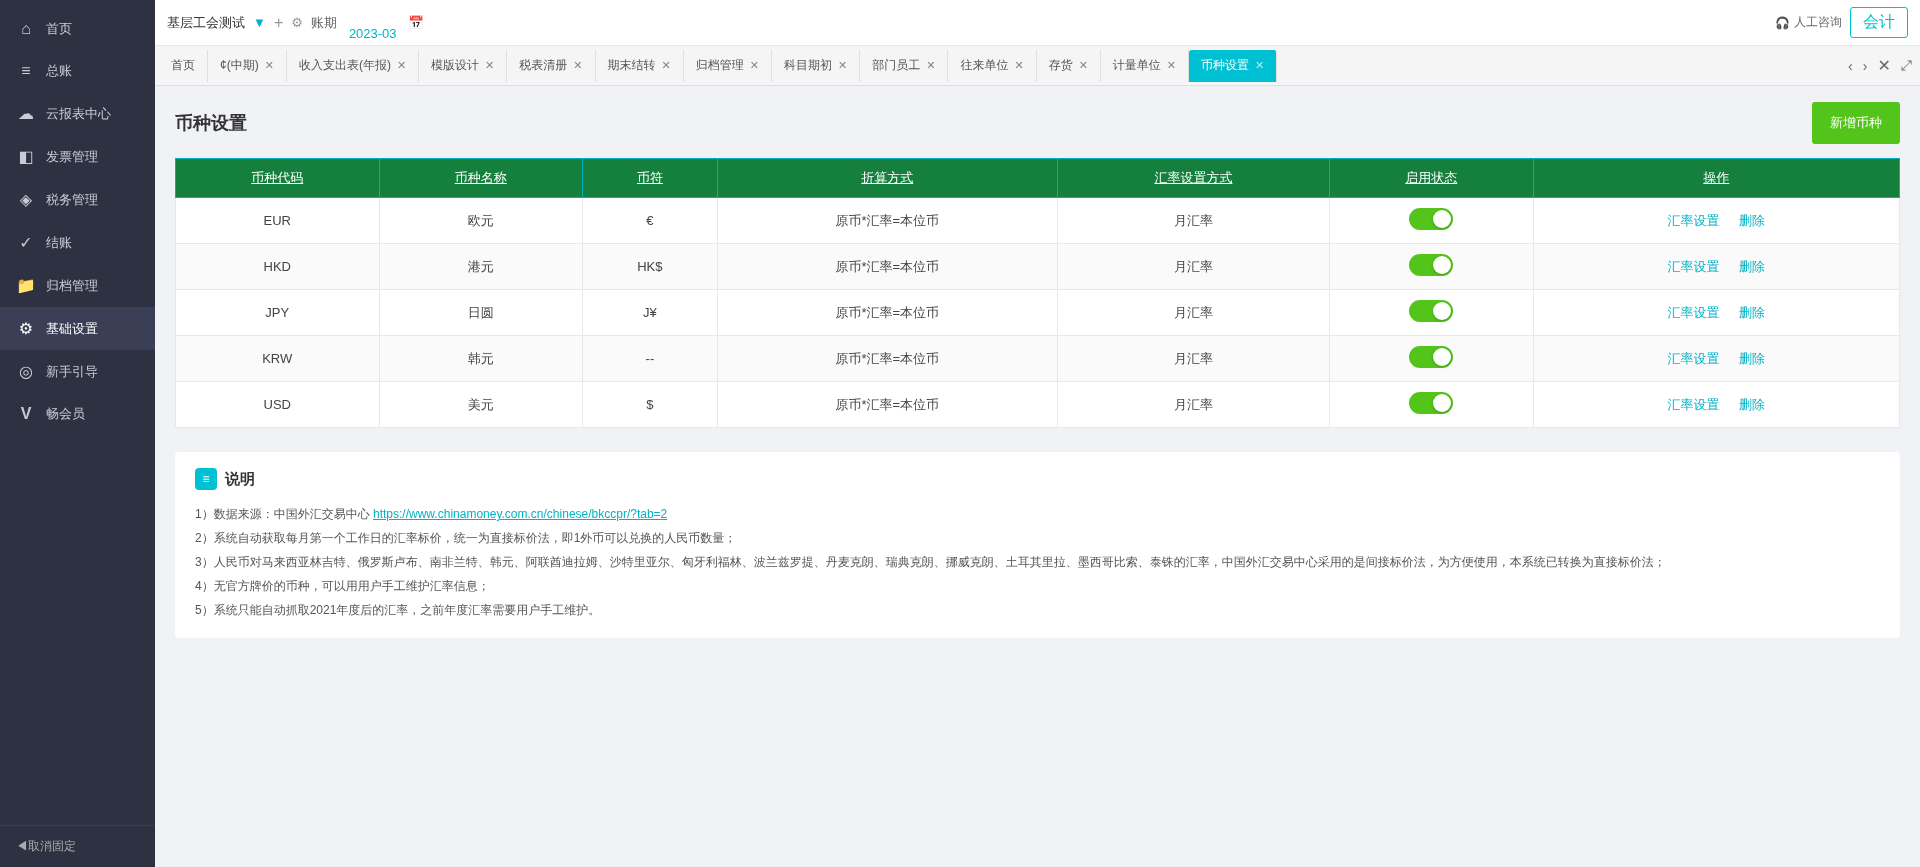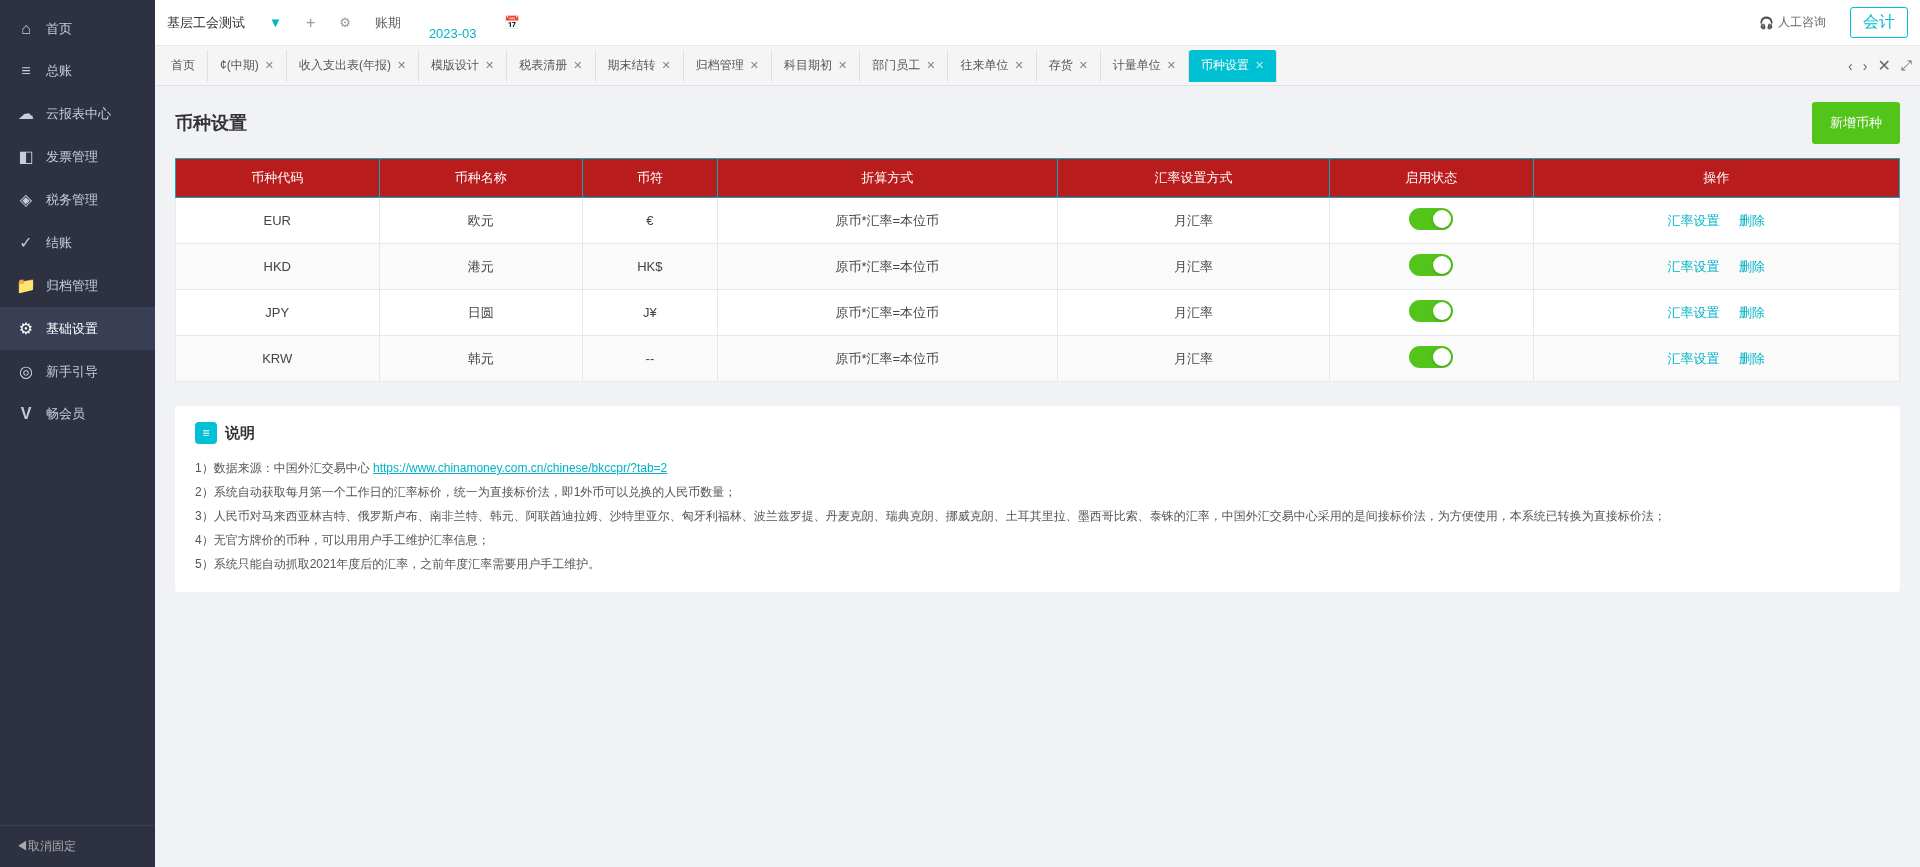--- a/index.html
+++ b/index.html
@@ -68,21 +68,21 @@
     }
 
     
     .topbar {
       background: #fff;
       height: 46px;
       display: flex;
       align-items: center;
       padding: 0 12px;
       border-bottom: 1px solid #e8e8e8;
-      gap: 24px;
+      gap: 8px;
       flex-shrink: 0;
     }
     .topbar-title {
       font-size: 13px;
       color: #333;
       font-weight: 500;
     }
     .topbar-dropdown { color: #00b3c6; cursor: pointer; }
     .topbar-add { color: #999; cursor: pointer; font-size: 16px; }
     .topbar-gear { color: #999; cursor: pointer; }
@@ -178,22 +178,23 @@
       font-weight: 500;
     }
 
     
     .data-table {
       width: 100%;
       border-collapse: collapse;
       background: #fff;
     }
     .data-table thead tr {
-      background: #b91c1c;
+      background: #15803d;
       color: #fff;
+      text-decoration: underline;
     }
     .data-table thead th {
       padding: 10px 12px;
       font-size: 13px;
       font-weight: 500;
       text-align: center;
       border: 1px solid #00aec0;
     }
     .data-table tbody tr {
       border-bottom: 1px solid #e8e8e8;
@@ -479,20 +480,38 @@
       </td>
       <td>
         <span class="action-link">汇率设置</span>
         <span class="action-link">删除</span>
       </td>
     </tr>
           <tr>
       <td>KRW</td>
       <td>韩元</td>
       <td>--</td>
+      <td>原币*汇率=本位币</td>
+      <td>月汇率</td>
+      <td>
+        <div class="toggle">
+          <div class="toggle-track">
+            <div class="toggle-thumb"></div>
+          </div>
+        </div>
+      </td>
+      <td>
+        <span class="action-link">汇率设置</span>
+        <span class="action-link">删除</span>
+      </td>
+    </tr>
+          <tr>
+      <td>USD</td>
+      <td>美元</td>
+      <td>$</td>
       <td>原币*汇率=本位币</td>
       <td>月汇率</td>
       <td>
         <div class="toggle">
           <div class="toggle-track">
             <div class="toggle-thumb"></div>
           </div>
         </div>
       </td>
       <td>

